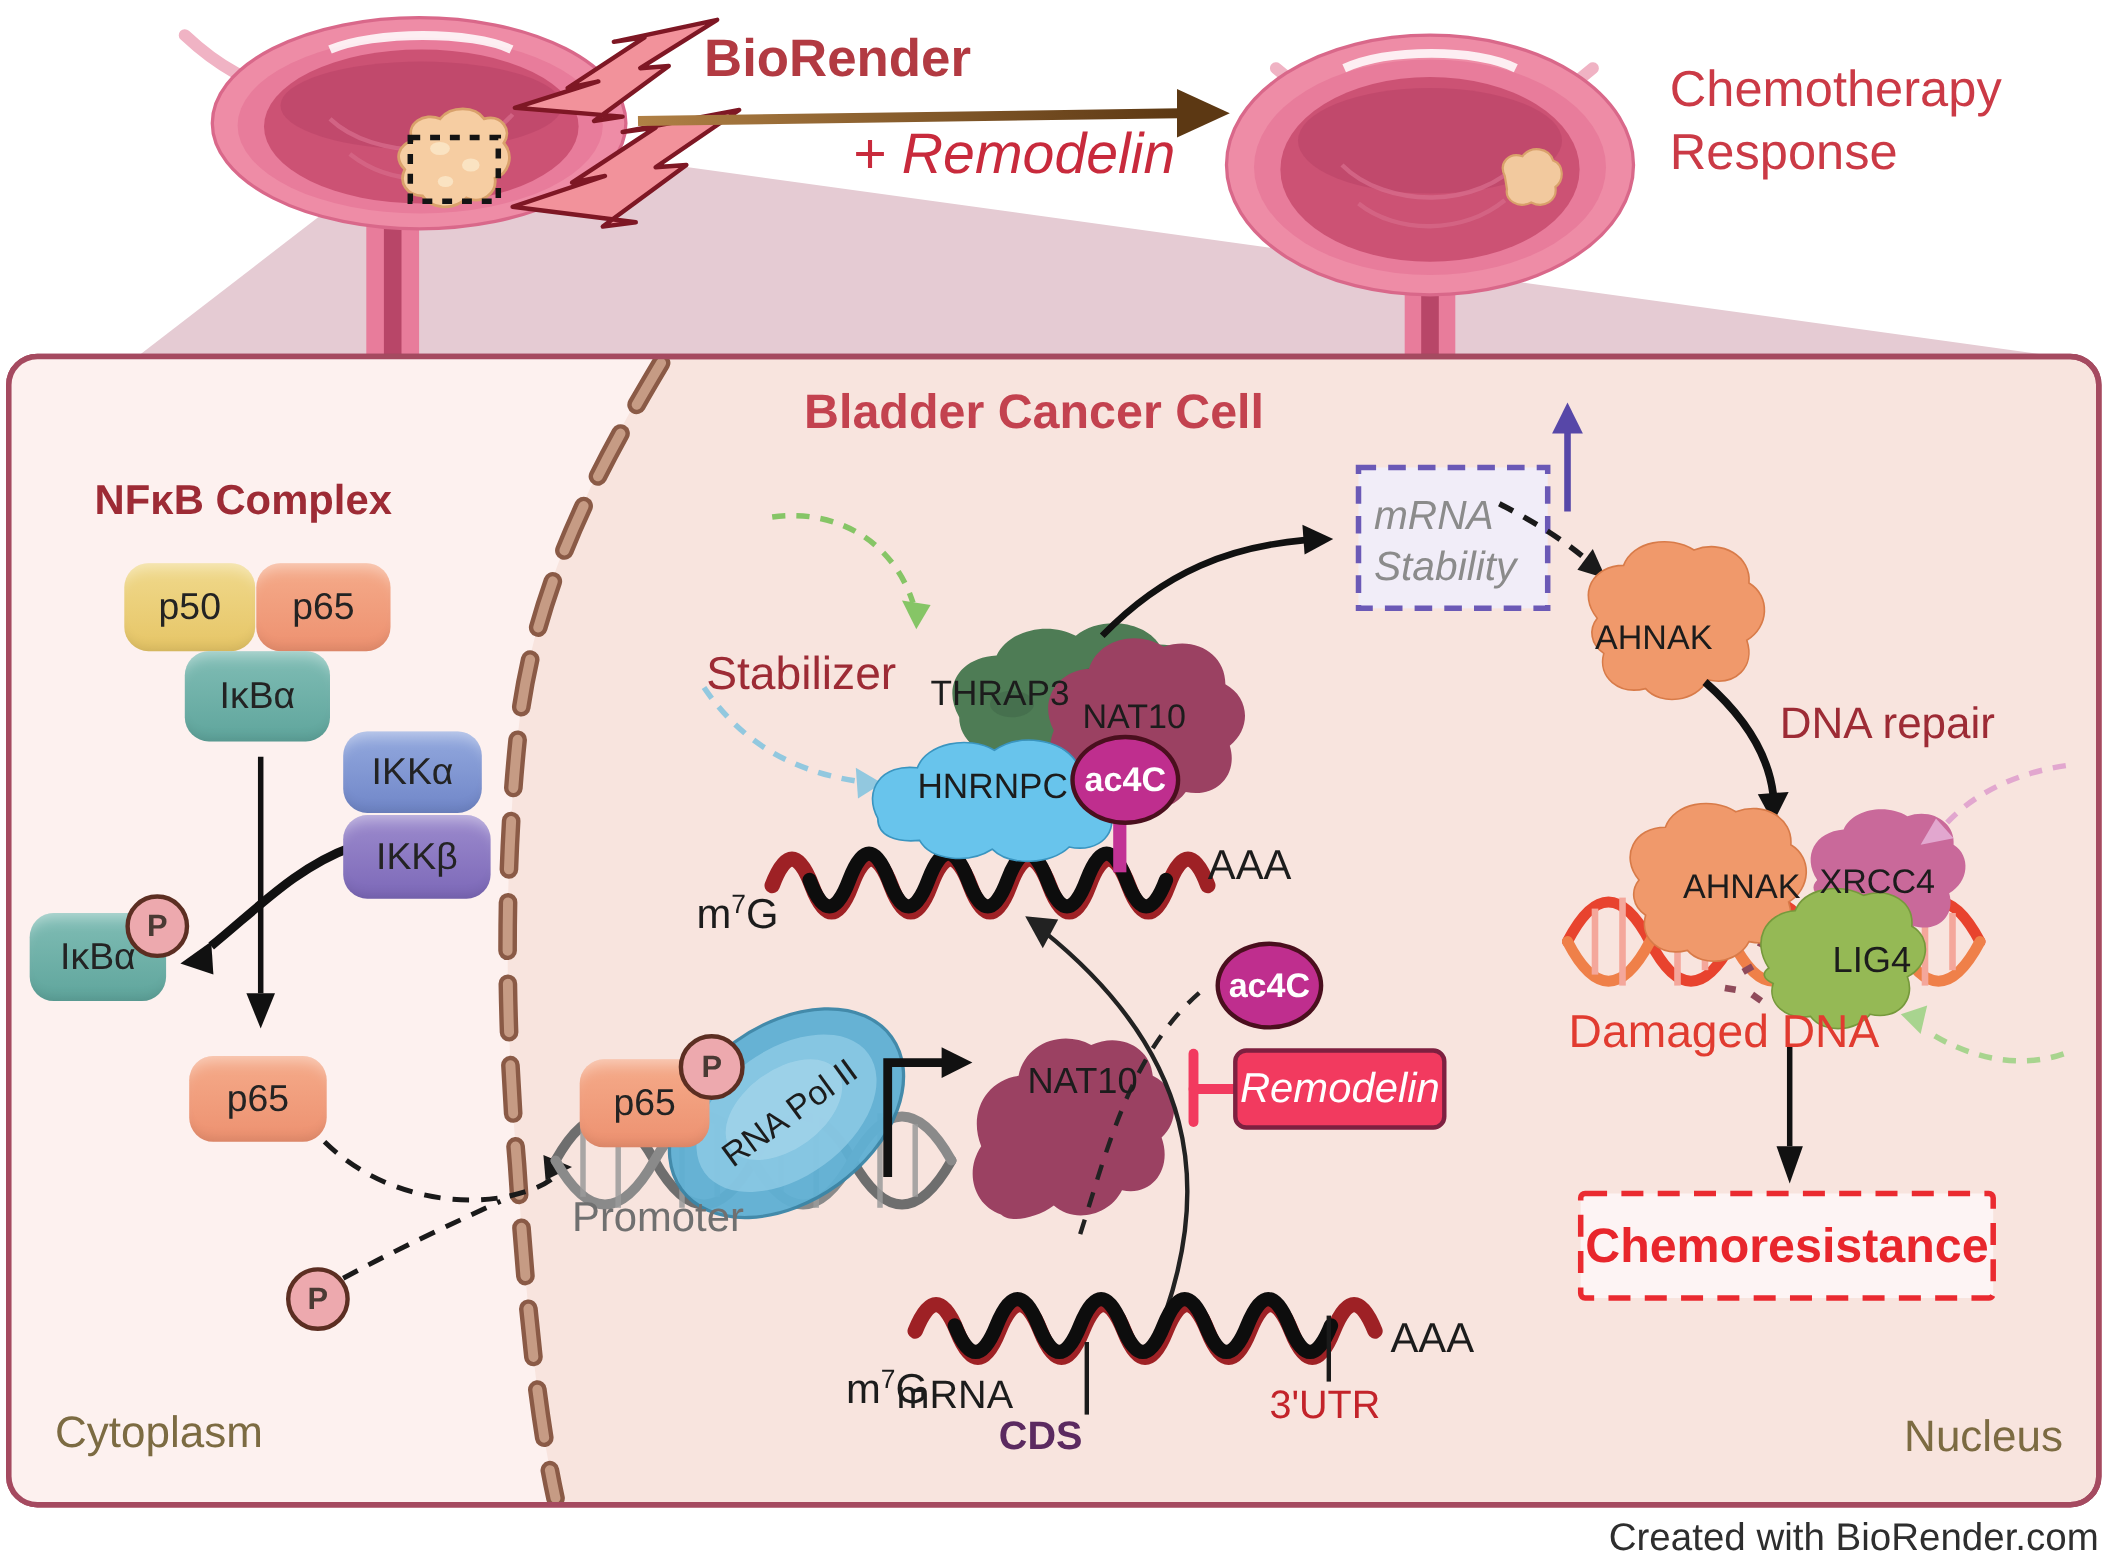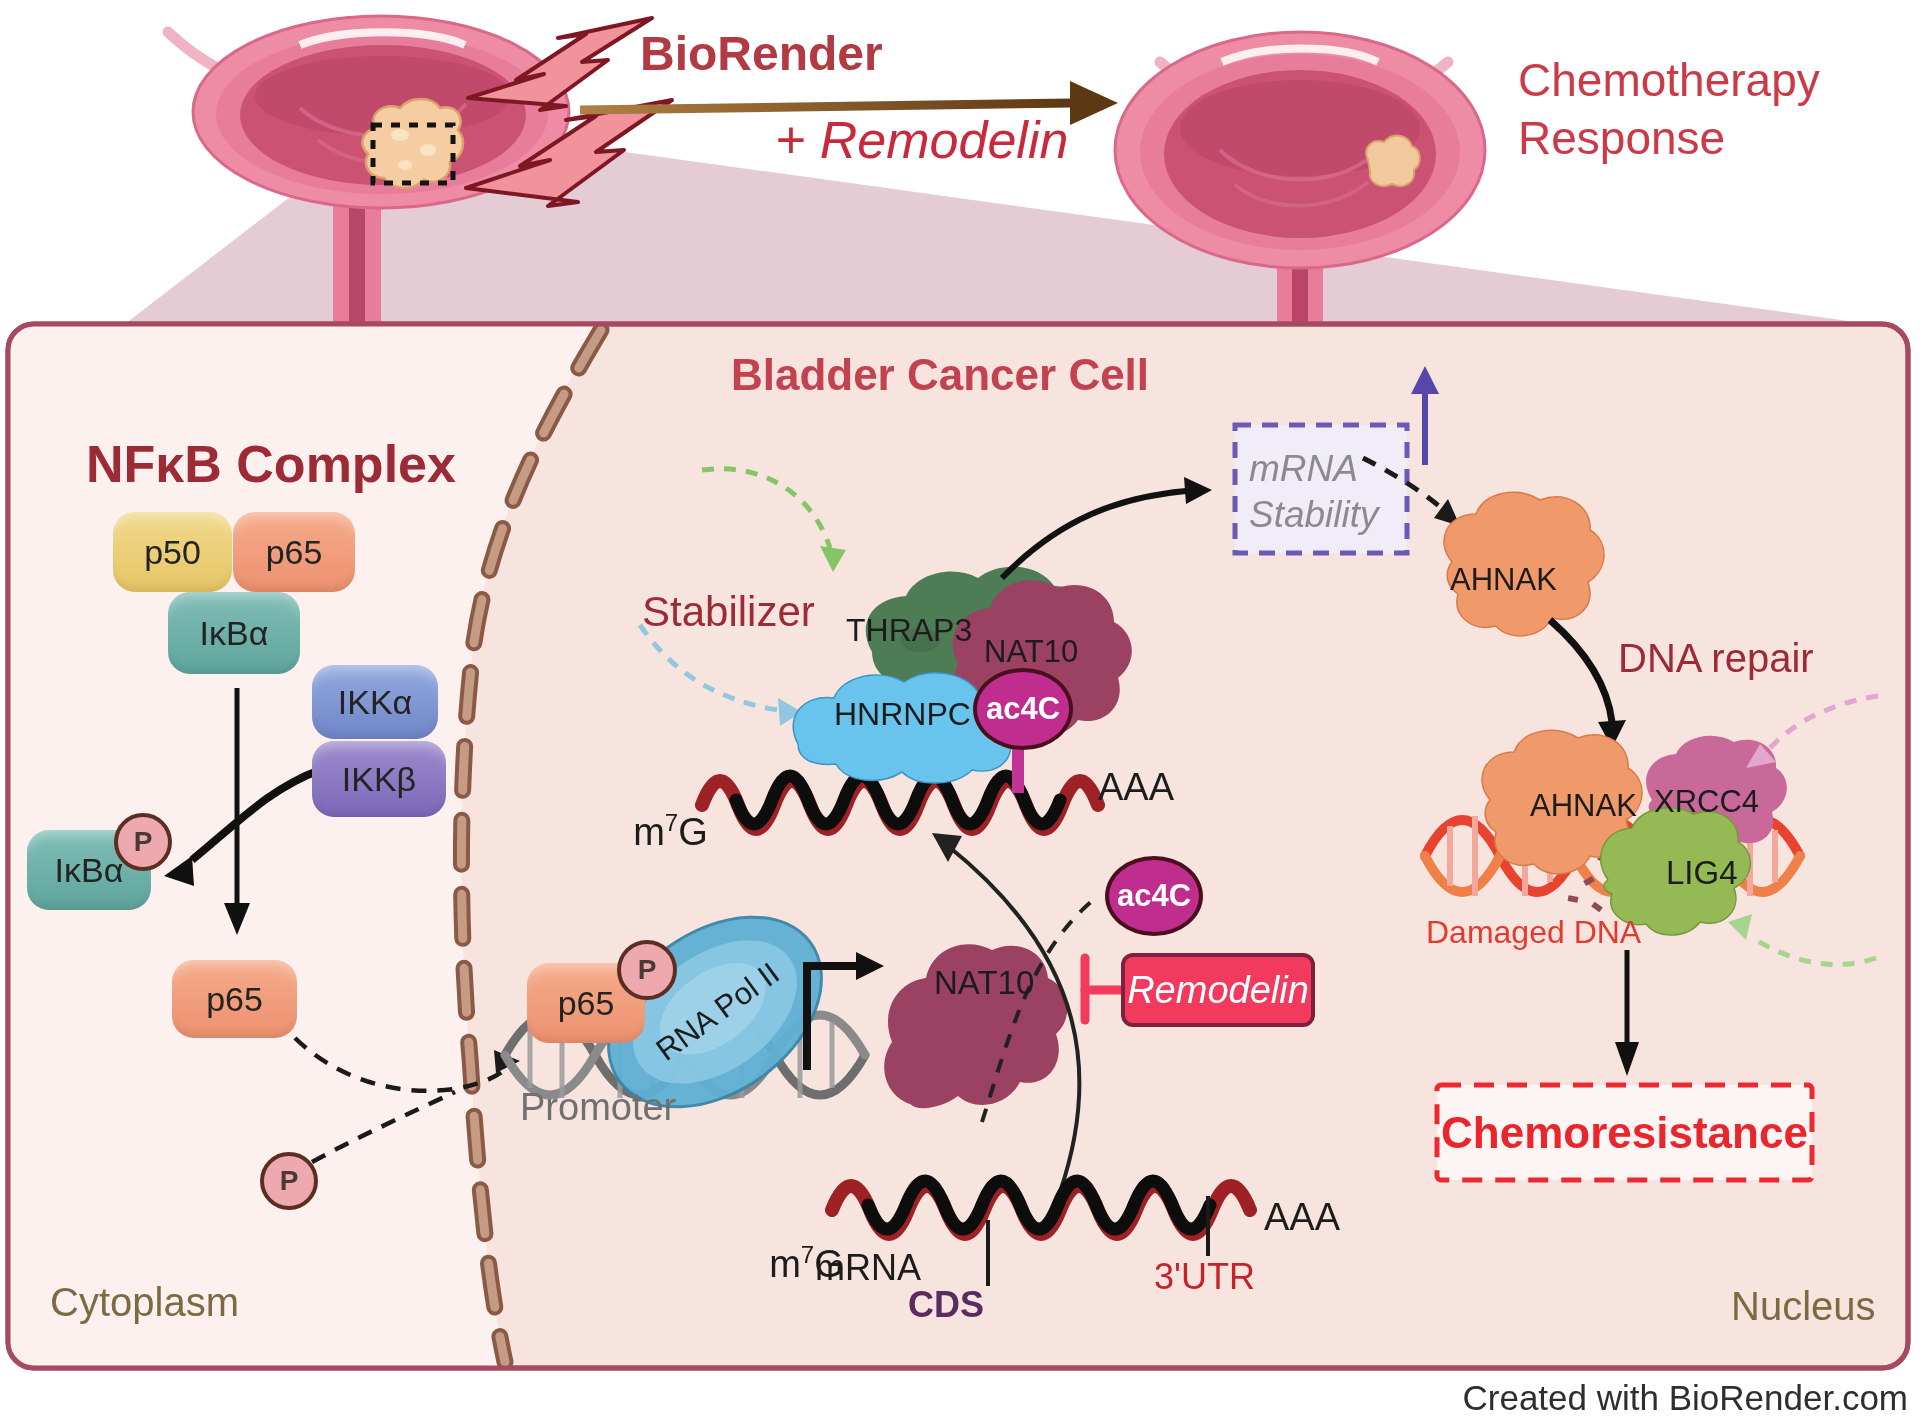--- a/index.html
+++ b/index.html
@@ -234,21 +234,21 @@
 
   <rect x="8" y="324" width="1900" height="1044" rx="26" fill="none" stroke="#a54a60" stroke-width="5"></rect>
 </svg>
 
 <div class="lbl" style="left:640px;top:26px;font-size:48px;font-weight:bold;color:#b23a42;">BioRender</div>
 <div class="lbl" style="left:775px;top:110px;font-size:52px;font-style:italic;color:#c82a3c;">+ Remodelin</div>
 <div class="lbl" style="left:1518px;top:52px;font-size:46px;color:#cb3a46;width:330px;white-space:normal;line-height:1.25;">Chemotherapy Response</div>
 
 <div class="lbl" style="left:710px;top:350px;width:460px;text-align:center;font-size:44px;font-weight:bold;color:#c3424f;">Bladder Cancer Cell</div>
 
-<div class="lbl" style="left:86px;top:434px;font-size:52px;font-weight:bold;color:#9d2b35;">NFκB Complex</div>
+<div class="lbl" style="left:86px;top:434px;font-size:38px;font-weight:bold;color:#9d2b35;">NFκB Complex</div>
 
 <div class="pbox" style="left:113px;top:512px;width:119px;height:80px;background:linear-gradient(#f0d98c,#e6c566);">
       <span>p50</span>
     </div>
 <div class="pbox" style="left:233px;top:512px;width:122px;height:80px;background:linear-gradient(#f5ab8a,#ed9170);">
       <span>p65</span>
     </div>
 <div class="pbox" style="left:168px;top:592px;width:132px;height:82px;background:linear-gradient(#80bdb5,#5fa59c);">
       <span>IκBα</span>
     </div>
@@ -284,21 +284,21 @@
 </div>
 <div class="lbl" style="left:1098px;top:766px;font-size:38px;">AAA</div>
 
 <div class="lbl" style="left:1249px;top:446px;font-size:37px;color:#8b8b8b;width:150px;white-space:normal;line-height:1.25;font-style:italic;">mRNA Stability</div>
 
 <div class="lbl" style="left:1450px;top:562px;font-size:31px;">AHNAK</div>
 <div class="lbl" style="left:1618px;top:636px;font-size:40px;color:#9d2b35;">DNA repair</div>
 <div class="lbl" style="left:1530px;top:788px;font-size:31px;">AHNAK</div>
 <div class="lbl" style="left:1654px;top:784px;font-size:31px;">XRCC4</div>
 <div class="lbl" style="left:1626px;top:854px;font-size:33px;margin-left:40px;">LIG4</div>
-<div class="lbl" style="left:1426px;top:914px;font-size:32px;color:#e13b30;text-align:right;">Damaged DNA</div>
+<div class="lbl" style="left:1426px;top:914px;font-size:42px;color:#e13b30;text-align:right;">Damaged DNA</div>
 <div class="boxtxt" style="left:1437px;top:1085px;width:375px;height:95px;font-size:44px;font-weight:600;color:#e8262c;">
       <span>Chemoresistance</span>
     </div>
 
 <div class="pbox" style="left:527px;top:963px;width:118px;height:80px;background:linear-gradient(#f5ab8a,#ed9170);z-index:26;">
       <span>p65</span>
     </div>
 <div class="pcirc" style="left:617px;top:940px;width:52px;height:52px;background:#eda9ae;font-size:28px;">
       <span>P</span>
     </div>

